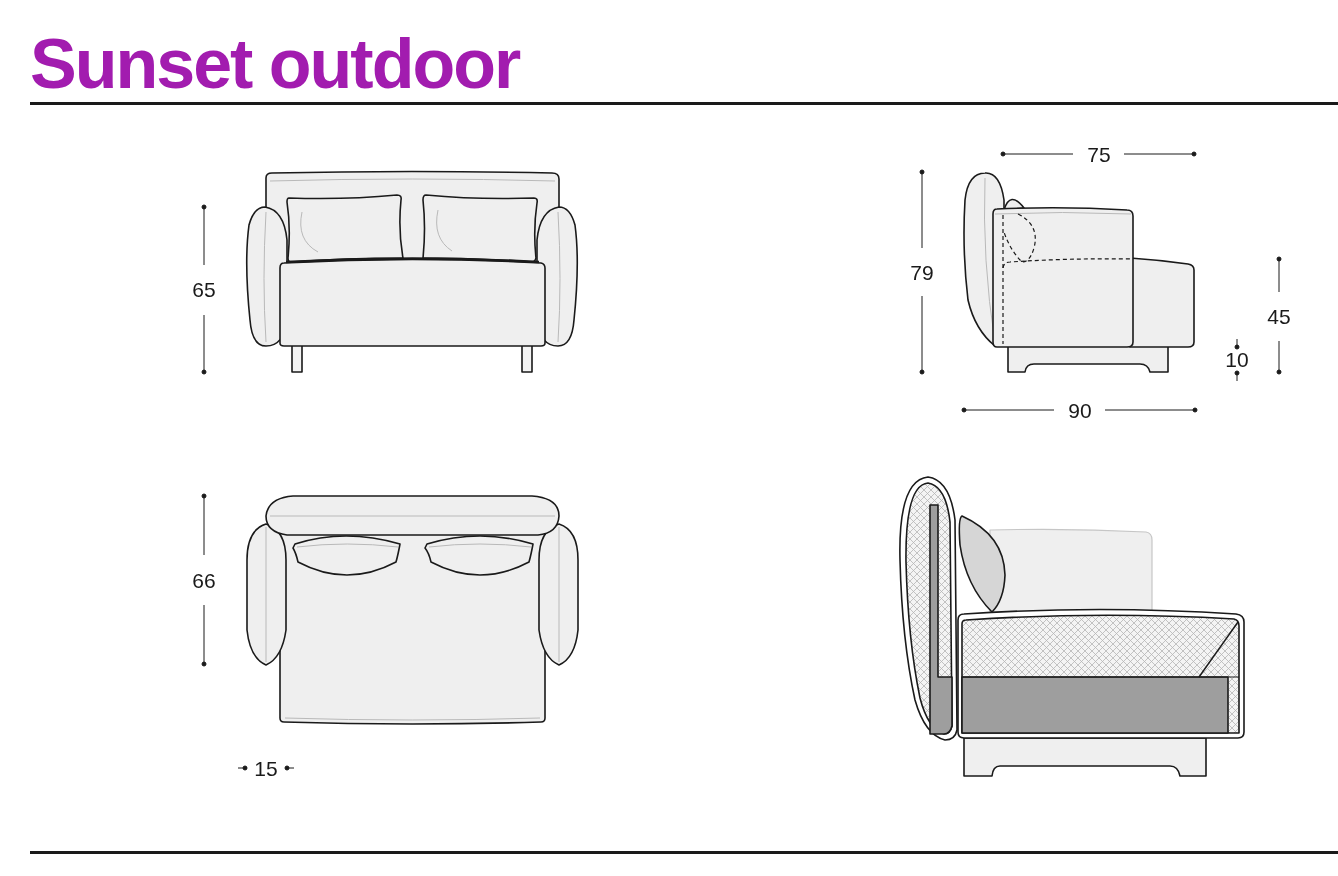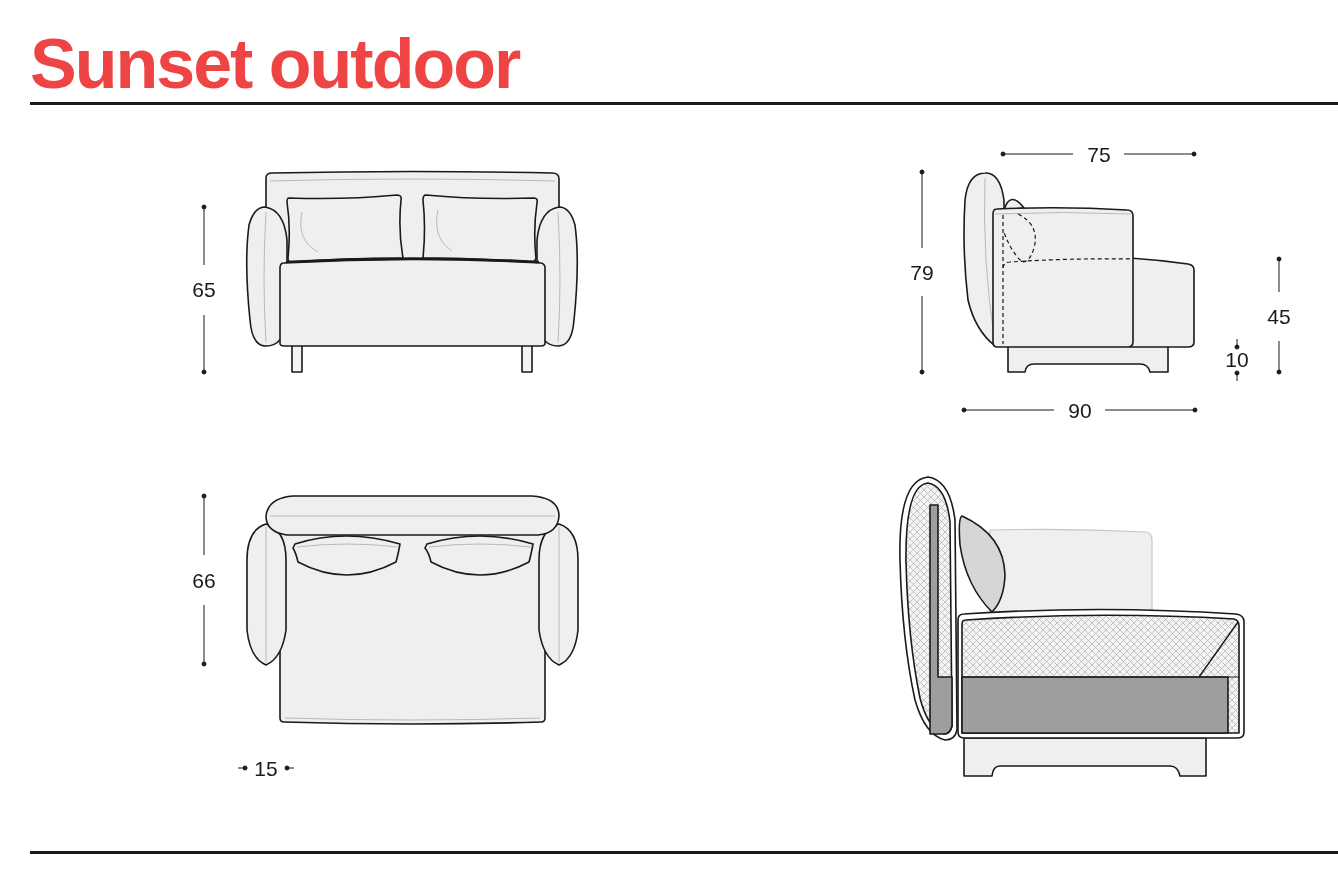--- a/index.html
+++ b/index.html
@@ -1,20 +1,20 @@
 <!DOCTYPE html>
 <html><head>
 <meta charset="utf-8">
 <style>
   html, body { margin: 0; padding: 0; background: #ffffff; }
   body { width: 1338px; height: 876px; position: relative; overflow: hidden;
          font-family: "Liberation Sans", sans-serif; }
   .title { position: absolute; left: 30px; top: 22px; margin: 0;
            font-family: "Liberation Sans", sans-serif; font-weight: bold;
-           font-size: 70px; letter-spacing: -2px; color: #ef4444; line-height: 84px; }
+           font-size: 70px; letter-spacing: -2px; color: #a21caf; line-height: 84px; }
   .rule { position: absolute; left: 30px; right: 0; height: 3px; background: #1a1a1a; }
   .rule.top { top: 102px; }
   .rule.bottom { top: 851px; }
   svg.drawing { position: absolute; left: 0; top: 0; }
   .dim-text { font-family: "Liberation Sans", sans-serif; font-size: 21px; fill: #1a1a1a; }
 </style>
 </head>
 <body>
 
 <h1 class="title">Sunset outdoor</h1>

